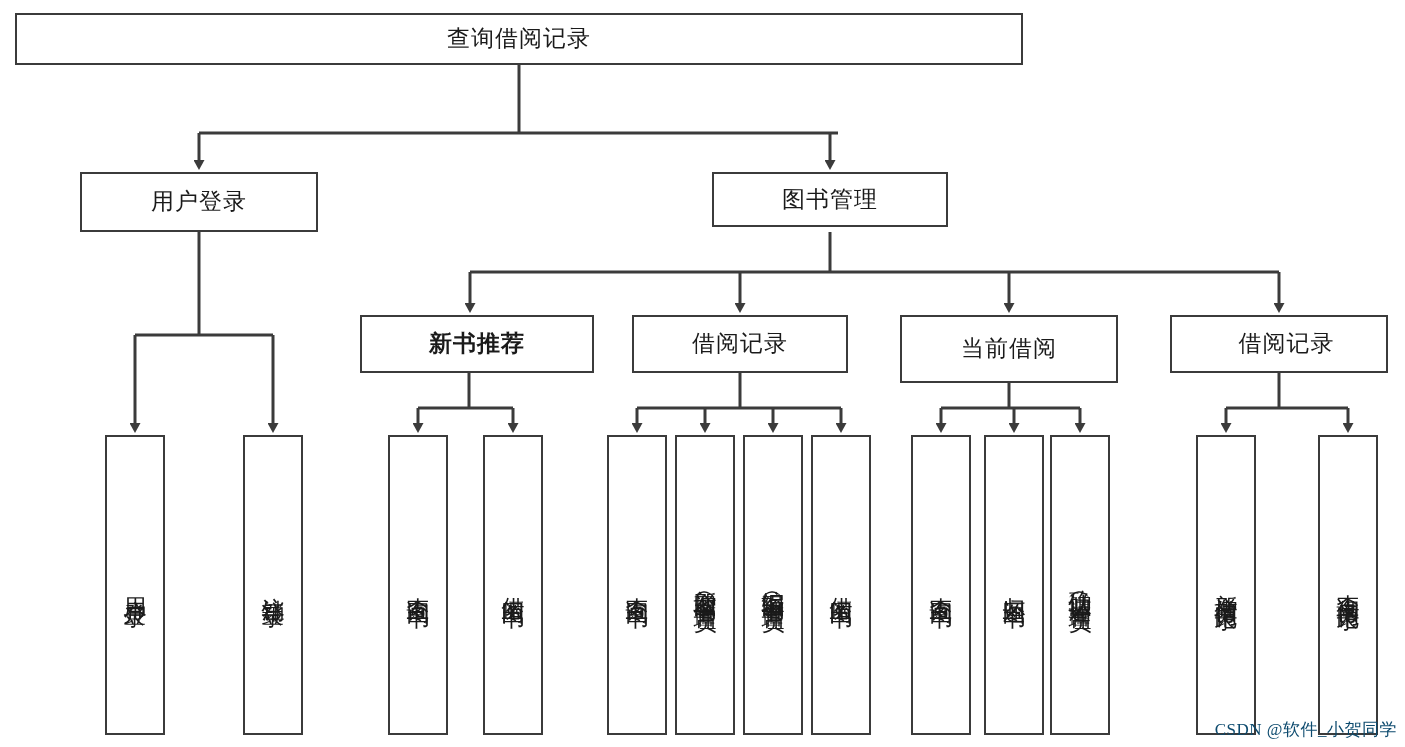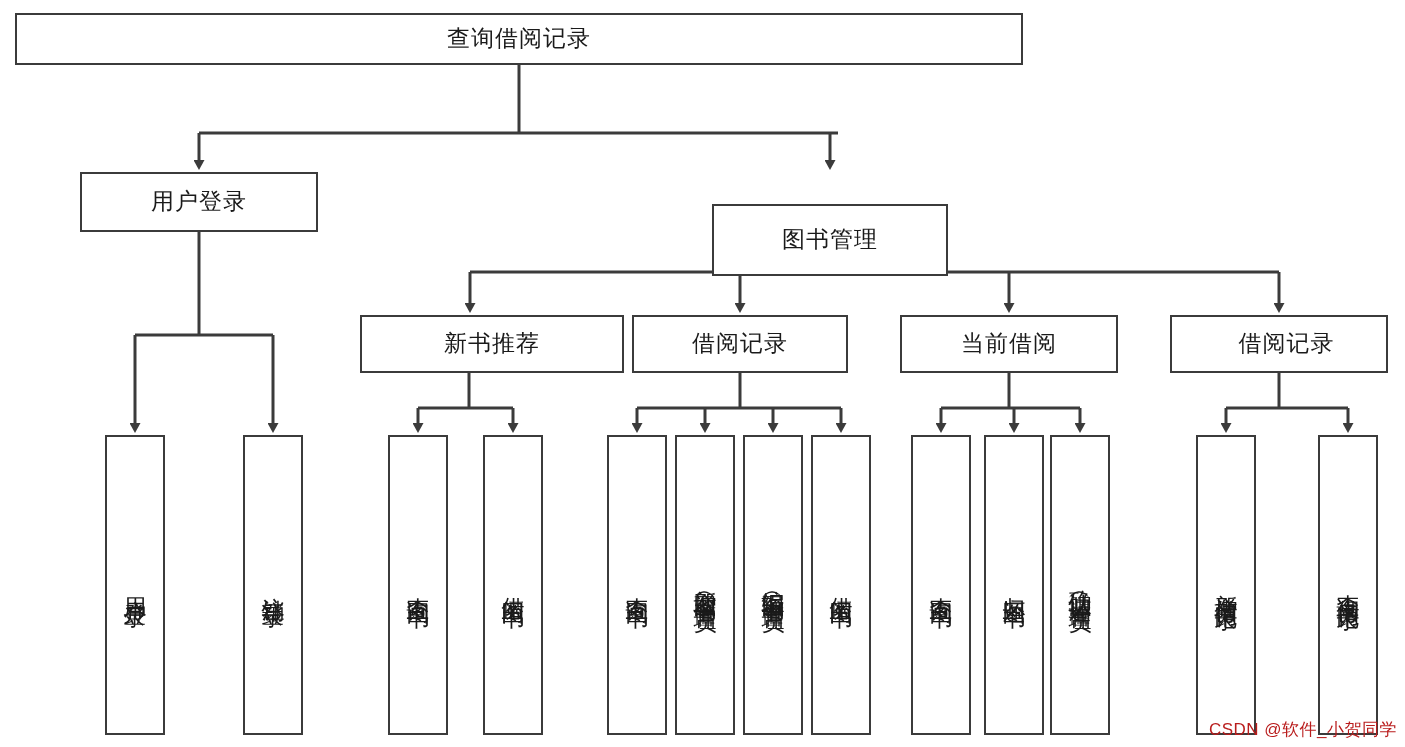--- a/index.html
+++ b/index.html
@@ -52,23 +52,24 @@
     letter-spacing: 3px;
   }
   .node .label {
     white-space: nowrap;
   }
   .watermark {
     position: absolute;
     right: 8px;
     bottom: 6px;
     font-size: 17px;
-    color: #b91c1c;
+    color: #0c4a6e;
     letter-spacing: 0.5px;
     white-space: nowrap;
+    font-family: Liberation Serif, serif;
   }
 </style>
 </head>
 <body>
 
 <div id="canvas">
 
   <svg id="wires" viewBox="0 0 1405 747" xmlns="http://www.w3.org/2000/svg">
     <defs>
       <marker id="arrow" markerWidth="10" markerHeight="11" refX="1" refY="5.5" orient="auto" markerUnits="userSpaceOnUse">
@@ -119,31 +120,31 @@
     </g>
   </svg>
 
   <div class="node h" id="node-root" style="left: 15px; top: 13px; width: 1008px; height: 52px;">
     <span class="label">查询借阅记录</span>
   </div>
 
   <div class="node h" id="node-l2-0" style="left: 80px; top: 172px; width: 238px; height: 60px;">
     <span class="label">用户登录</span>
   </div>
-  <div class="node h" id="node-l2-1" style="left: 712px; top: 172px; width: 236px; height: 72px; margin-top: 32px;">
+  <div class="node h" id="node-l2-1" style="left: 712px; top: 172px; width: 236px; height: 55px;">
     <span class="label">图书管理</span>
   </div>
 
-  <div class="node h" id="node-l3-0" style="left: 360px; top: 315px; width: 264px; height: 58px;">
+  <div class="node h" id="node-l3-0" style="left: 360px; top: 315px; width: 234px; height: 58px; font-weight: bold;">
     <span class="label">新书推荐</span>
   </div>
   <div class="node h" id="node-l3-1" style="left: 632px; top: 315px; width: 216px; height: 58px;">
     <span class="label">借阅记录</span>
   </div>
-  <div class="node h" id="node-l3-2" style="left: 900px; top: 315px; width: 218px; height: 58px;">
+  <div class="node h" id="node-l3-2" style="left: 900px; top: 315px; width: 218px; height: 68px;">
     <span class="label">当前借阅</span>
   </div>
   <div class="node h" id="node-l3-3" style="left: 1170px; top: 315px; width: 218px; height: 58px; padding-left: 15px;">
     <span class="label">借阅记录</span>
   </div>
 
   <div class="node v" id="node-leaf-0" style="left: 105px; top: 435px; width: 60px; height: 300px;">
     <span class="vtxt">用户登录</span>
   </div>
   <div class="node v" id="node-leaf-1" style="left: 243px; top: 435px; width: 60px; height: 300px;">

